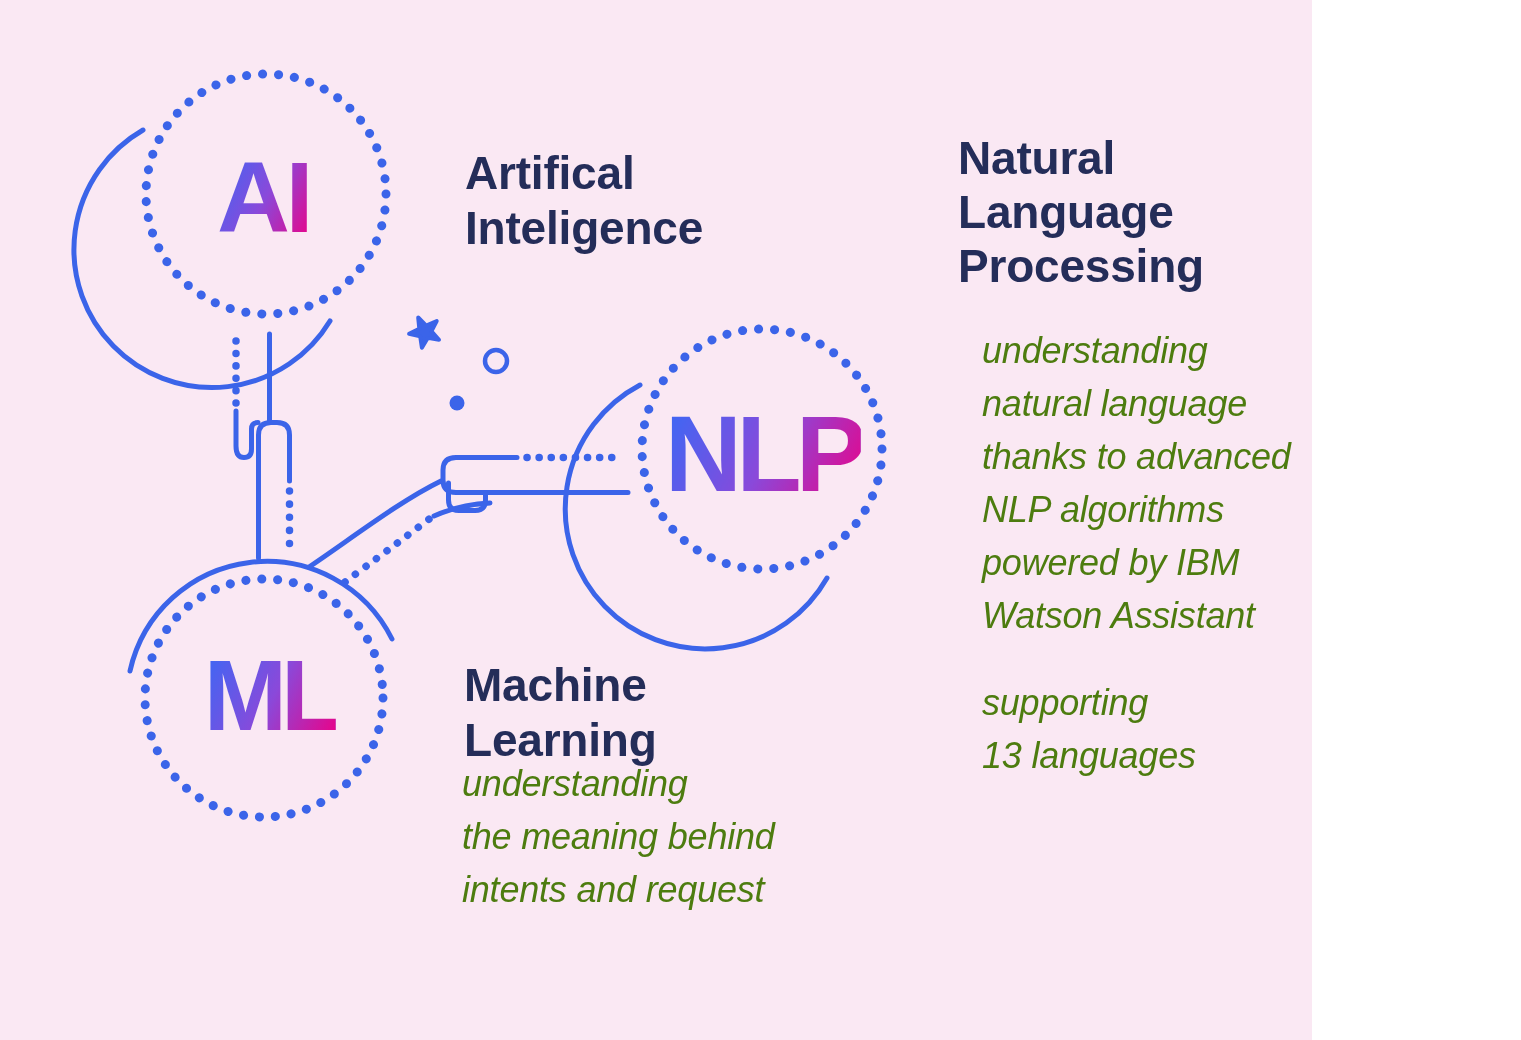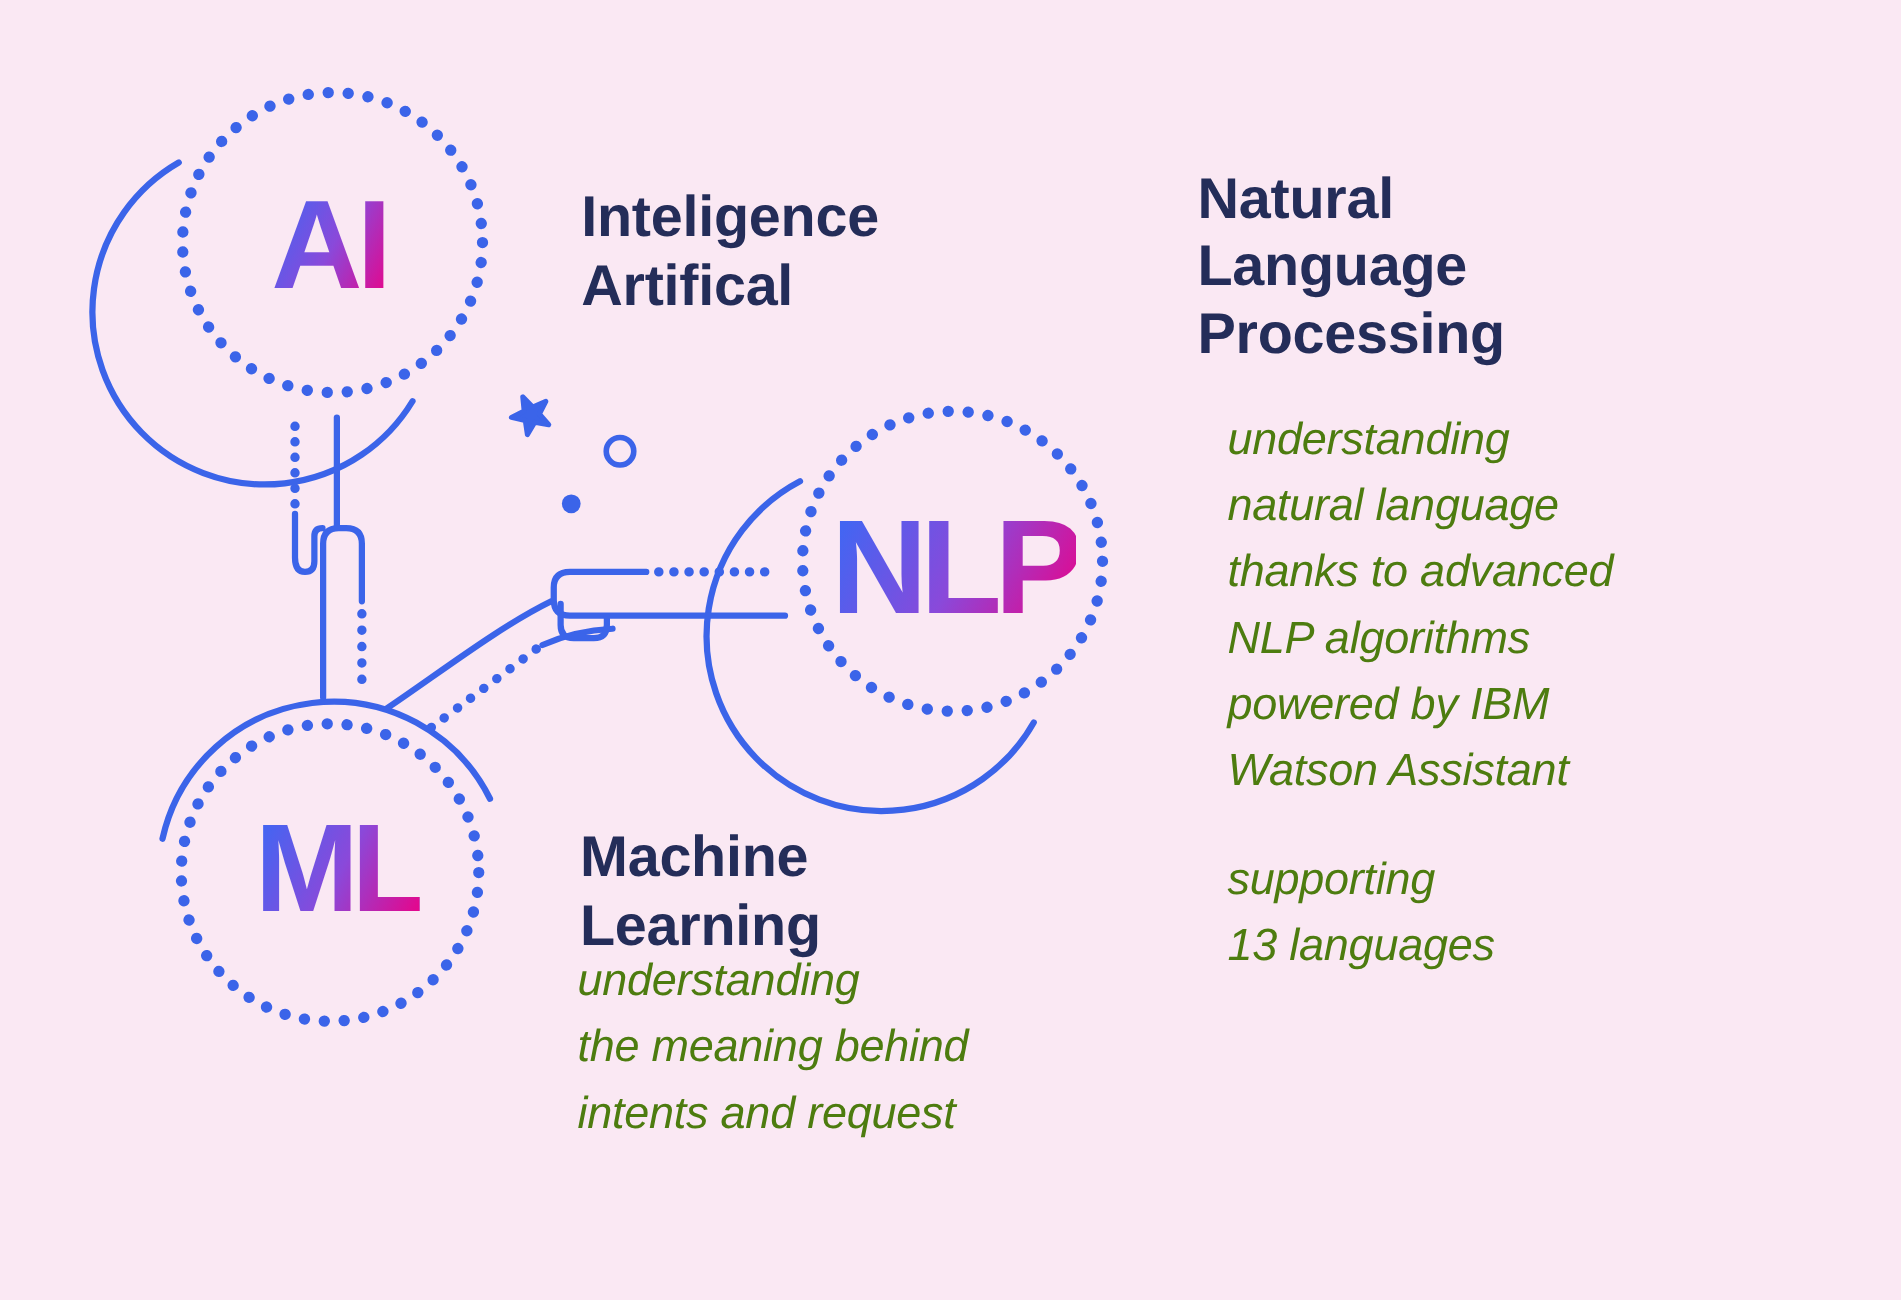--- a/index.html
+++ b/index.html
@@ -1,19 +1,19 @@
 <!DOCTYPE html>
 <html><head>
 <meta charset="utf-8">
 <style>
   html,body{margin:0;padding:0;}
   body{font-family:"Liberation Sans", sans-serif;}
   .stage{
     position:relative;
-    width:1521px;height:1040px;
+    width:1312px;height:1040px;
     background:#FAE8F3;
     overflow:hidden;
   }
   .badge{
     position:absolute;
     transform:translate(-50%,-50%);
     font-weight:700;
     letter-spacing:-0.045em;
     background:linear-gradient(118deg,#4365F2 8%,#8A49DA 52%,#E5068C 95%);
     -webkit-background-clip:text;
@@ -92,22 +92,22 @@
       <circle cx="496" cy="361" r="11" stroke-width="4.5"></circle>
       <circle cx="457" cy="403" r="7.5" fill="#3B64E9" stroke="none"></circle>
     </g>
   </svg>
 
   <div class="badge badge-ai">AI</div>
   <div class="badge badge-nlp">NLP</div>
   <div class="badge badge-ml">ML</div>
 
   <div class="heading h-ai">
+    <div>Artifical</div>
     <div>Inteligence</div>
-    <div>Artifical</div>
   </div>
 
   <div class="heading h-nlp">
     <div>Natural</div>
     <div>Language</div>
     <div>Processing</div>
   </div>
 
   <div class="bodytext b-nlp">
     <div>understanding</div>

